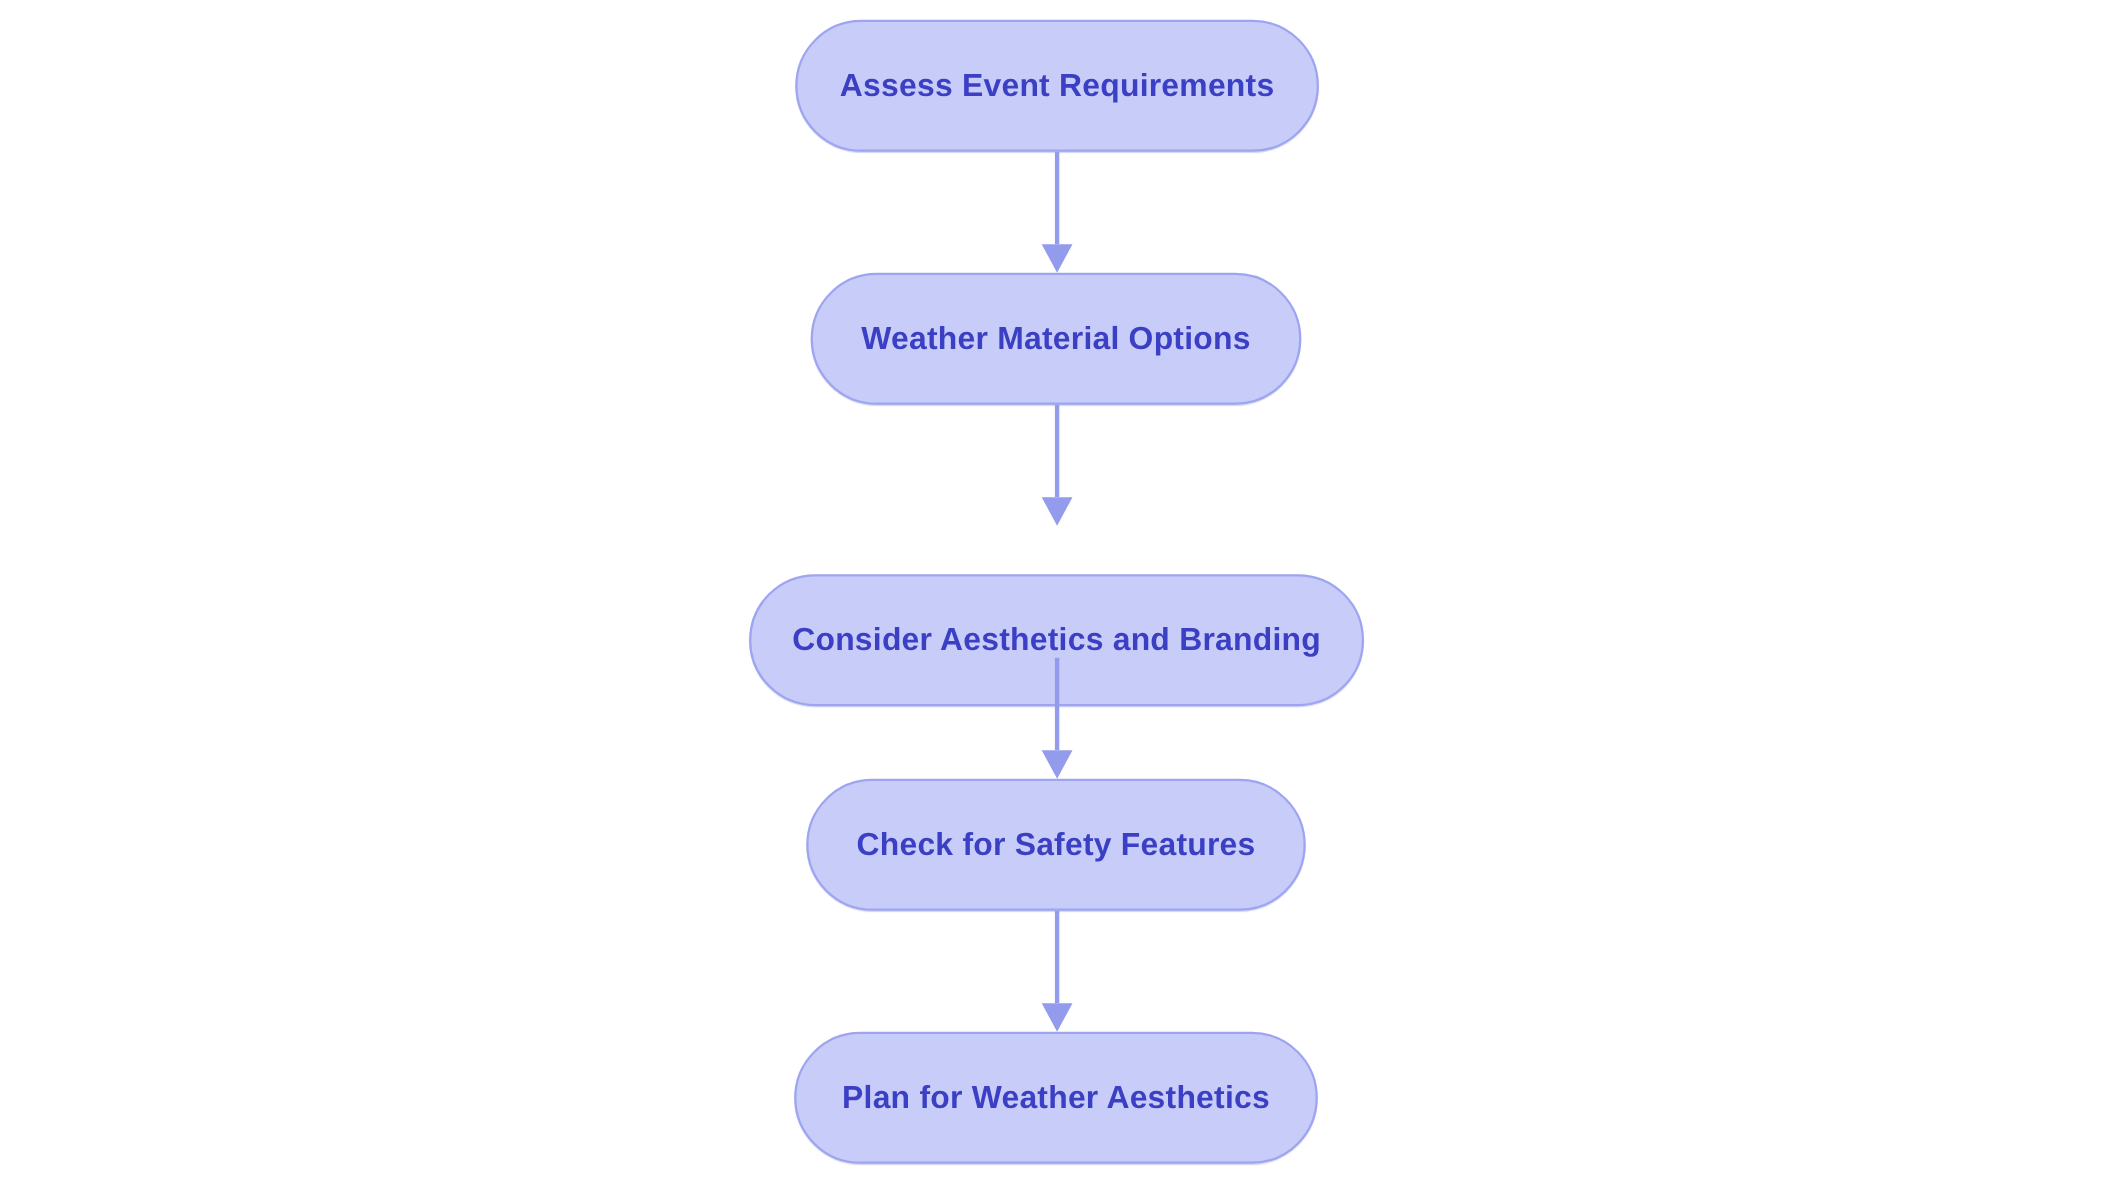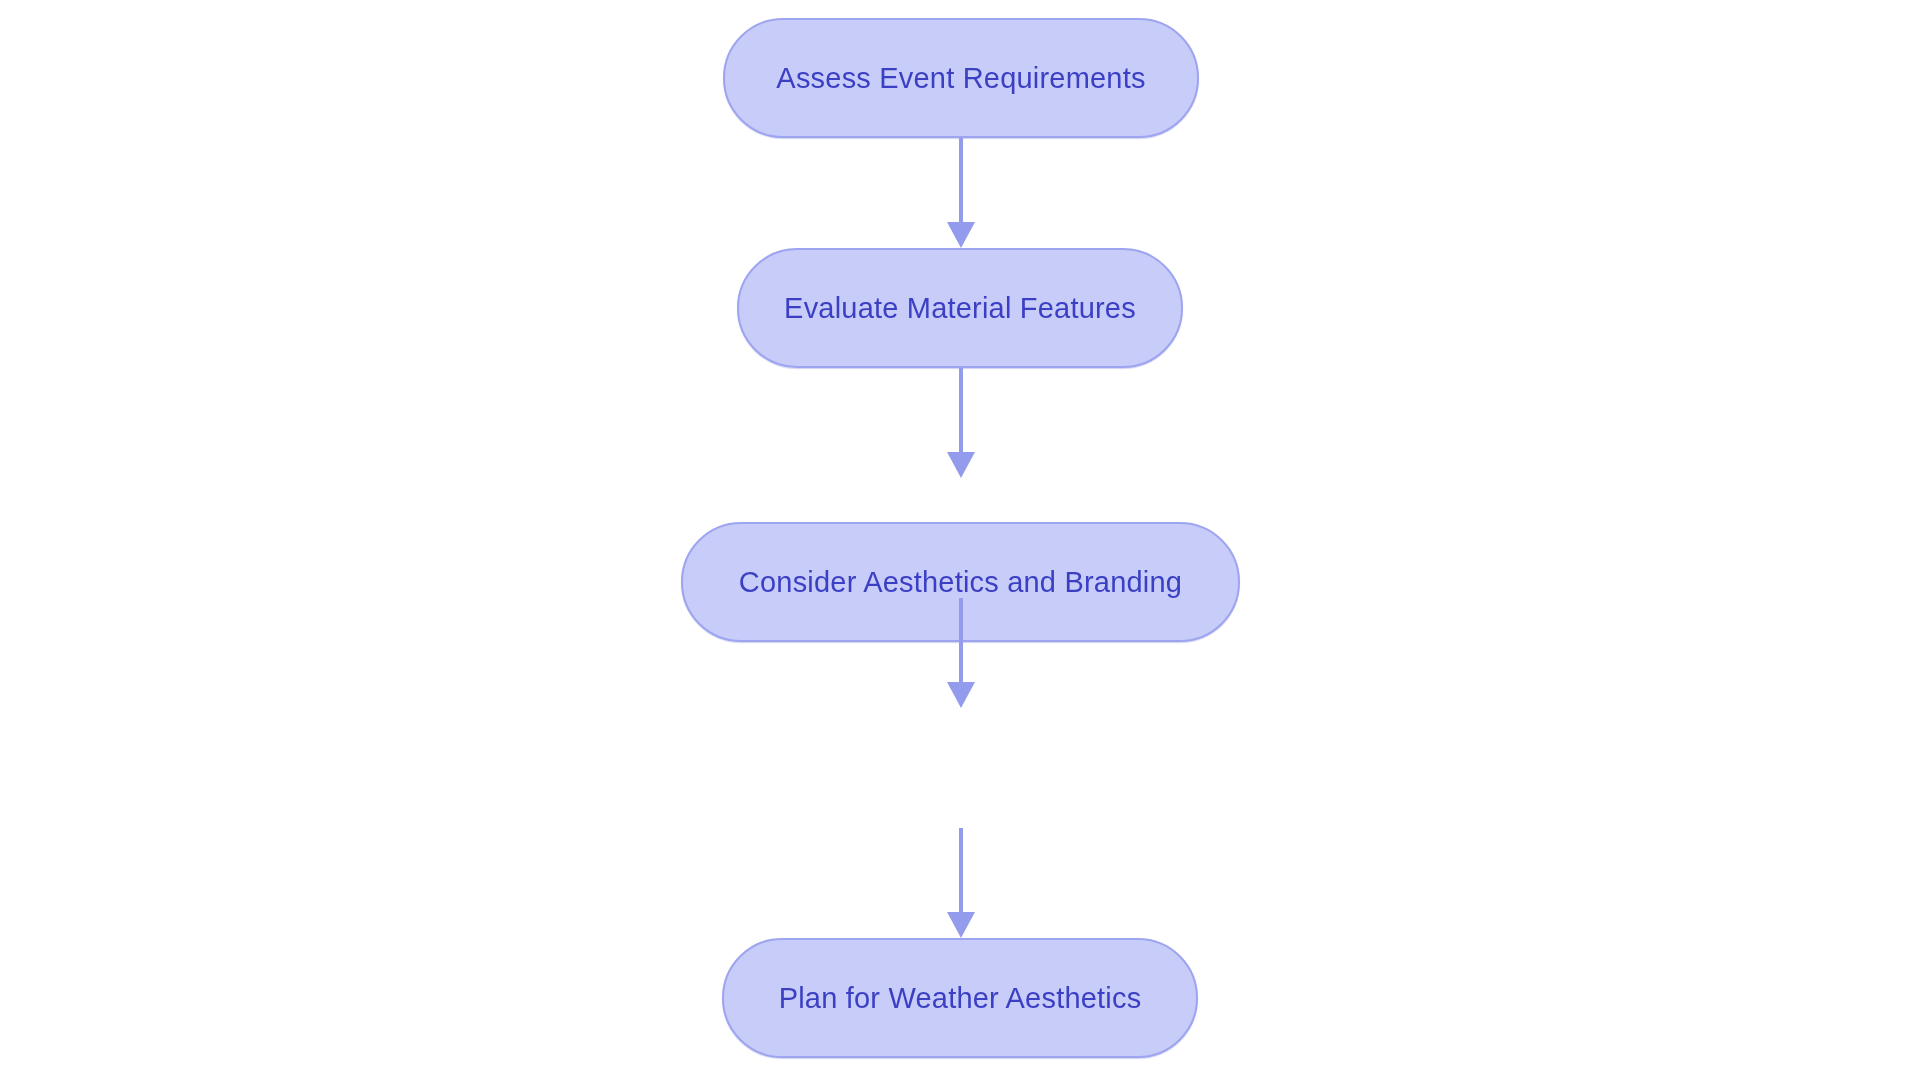--- a/index.html
+++ b/index.html
@@ -23,21 +23,21 @@
     border: 2px solid #9ea5f0;
     border-radius: 60px;
     display: flex;
     align-items: center;
     justify-content: center;
     box-shadow: 0 1px 1px rgba(120,128,220,0.35);
   }
   .node .label {
     color: #3b3fc4;
     font-size: 29px;
-    font-weight: 400;
+    font-weight: 700;
     letter-spacing: 0.2px;
     white-space: nowrap;
     text-align: center;
   }
   .n0 { left: 723px; top: 18px;  width: 476px; }
   .n1 { left: 737px; top: 248px; width: 446px; }
   .n2 { left: 681px; top: 478px; width: 559px; margin-top: 44px; }
   .n3 { left: 733px; top: 708px; width: 454px; }
   .n4 { left: 722px; top: 938px; width: 476px; }
 
@@ -75,37 +75,40 @@
   <div class="node n0">
     <span class="label">Assess Event Requirements</span>
   </div>
 
   <div class="connector c0">
     <div class="line"></div>
     <div class="head"></div>
   </div>
 
   <div class="node n1">
-    <span class="label">Evaluate Material Features</span>
+    <span class="label">Weather Material Options</span>
   </div>
 
   <div class="connector c1">
     <div class="line"></div>
     <div class="head"></div>
   </div>
 
   <div class="node n2">
     <span class="label">Consider Aesthetics and Branding</span>
   </div>
 
   <div class="connector c2">
     <div class="line"></div>
     <div class="head"></div>
   </div>
 
+  <div class="node n3">
+    <span class="label">Check for Safety Features</span>
+  </div>
 
   <div class="connector c3">
     <div class="line"></div>
     <div class="head"></div>
   </div>
 
   <div class="node n4">
     <span class="label">Plan for Weather Aesthetics</span>
   </div>
 

